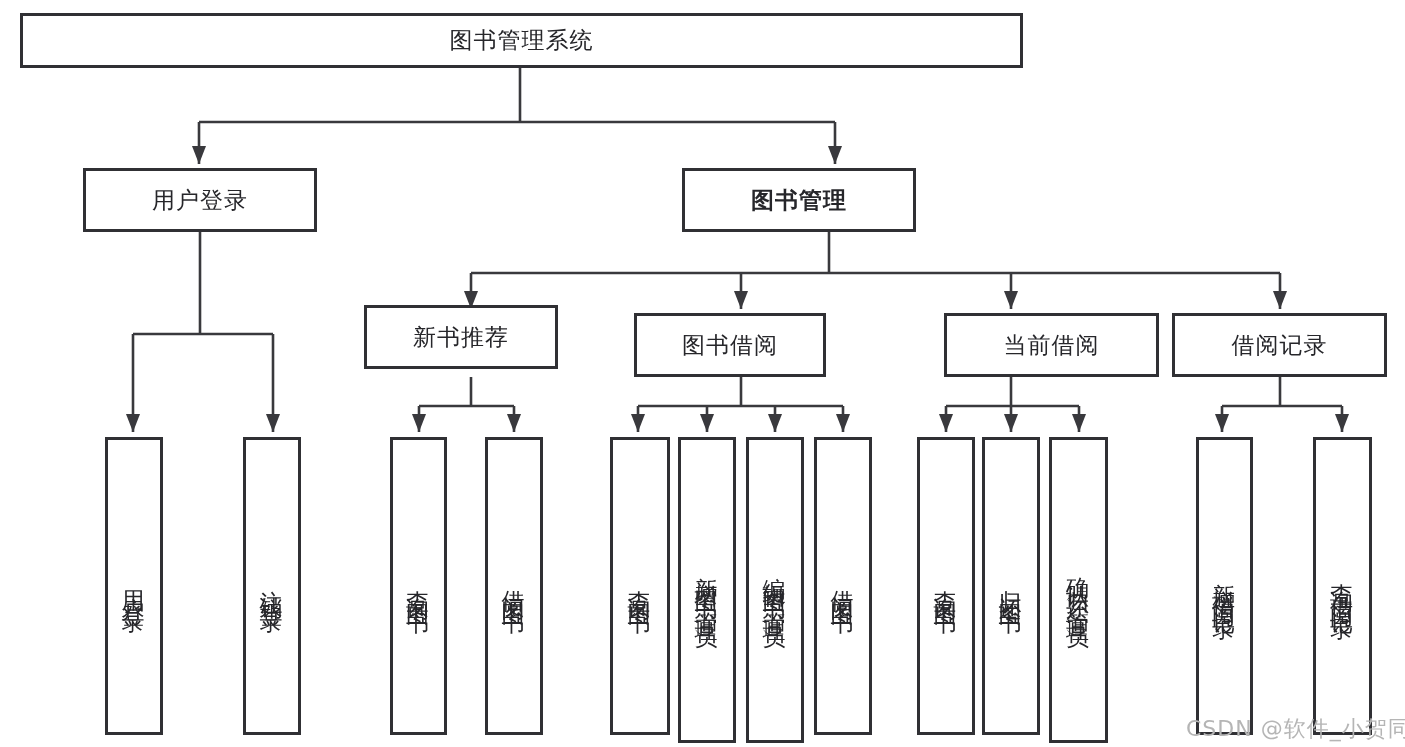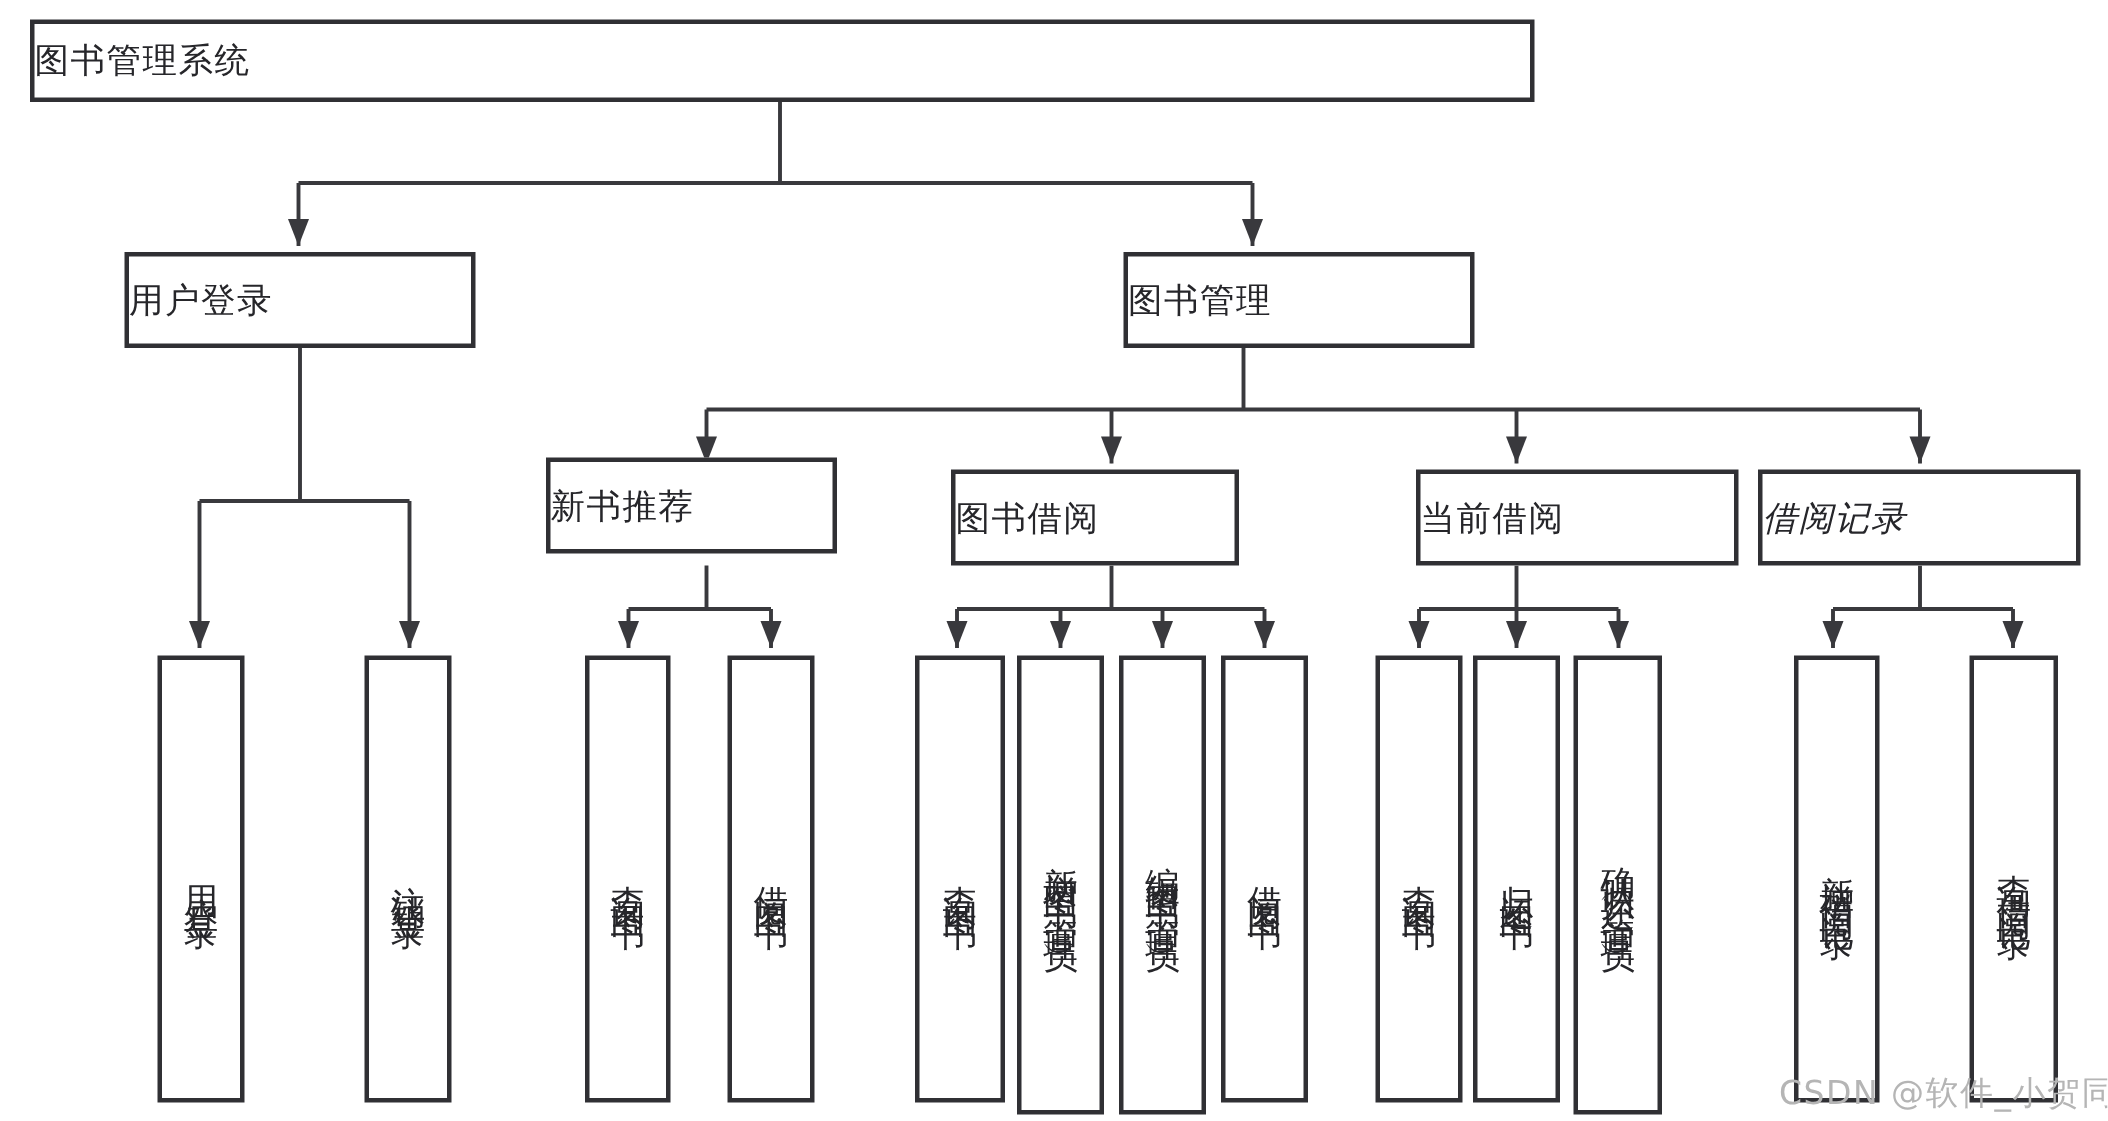--- a/index.html
+++ b/index.html
@@ -3,21 +3,21 @@
 <meta charset="utf-8">
 <style>
   html,body{margin:0;padding:0;background:#fff;}
   .stage{
     position:relative;width:1405px;height:747px;background:#ffffff;overflow:hidden;
     font-family:"DejaVu Sans","Liberation Sans",sans-serif;color:#26262a;
   }
   .connectors{position:absolute;left:0;top:0;width:1405px;height:747px;}
   .hnode{
     position:absolute;box-sizing:border-box;border:3px solid #303034;background:#fff;
-    display:flex;align-items:center;justify-content:flex-start;
+    display:flex;align-items:center;justify-content:center;
     font-size:23px;letter-spacing:1px;color:#26262a;z-index:2;
   }
   .vnode{
     position:absolute;box-sizing:border-box;border:3px solid #303034;background:#fff;
     display:flex;align-items:center;justify-content:center;
     writing-mode:vertical-rl;text-orientation:mixed;
     font-size:23px;letter-spacing:7px;color:#26262a;z-index:2;
   }
   .vnode span{display:block;}
   .watermark{
@@ -80,34 +80,34 @@
     </g>
   </svg>
 
   <div class="hnode" style="left:20px;top:13px;width:1003px;height:55px;">
     <span>图书管理系统</span>
   </div>
 
   <div class="hnode" style="left:83px;top:168px;width:234px;height:64px;">
     <span>用户登录</span>
   </div>
-  <div class="hnode" style="left:749px;top:168px;width:234px;height:64px;">
+  <div class="hnode" style="left:682px;top:168px;width:234px;height:64px;font-weight:bold;">
     <span>图书管理</span>
   </div>
 
   <div class="hnode" style="left:364px;top:305px;width:194px;height:64px;">
     <span>新书推荐</span>
   </div>
   <div class="hnode" style="left:634px;top:313px;width:192px;height:64px;">
     <span>图书借阅</span>
   </div>
   <div class="hnode" style="left:904px;top:313px;width:215px;height:64px;margin-left:40px;">
     <span>当前借阅</span>
   </div>
-  <div class="hnode" style="left:1172px;top:313px;width:215px;height:64px;font-style:italic;">
+  <div class="hnode" style="left:1172px;top:313px;width:215px;height:64px;">
     <span>借阅记录</span>
   </div>
 
   <div class="vnode" style="left:105px;top:437px;width:58px;height:298px;">
     <span>用户登录</span>
   </div>
   <div class="vnode" style="left:243px;top:437px;width:58px;height:298px;">
     <span>注销登录</span>
   </div>
 

